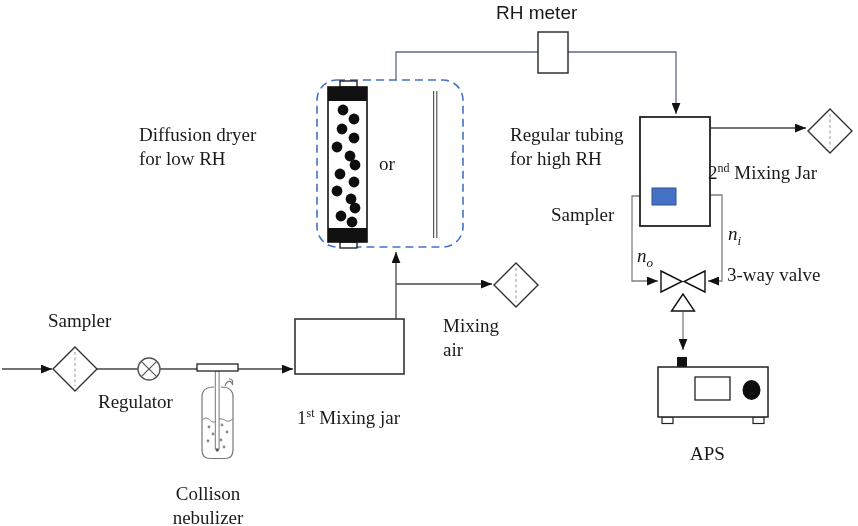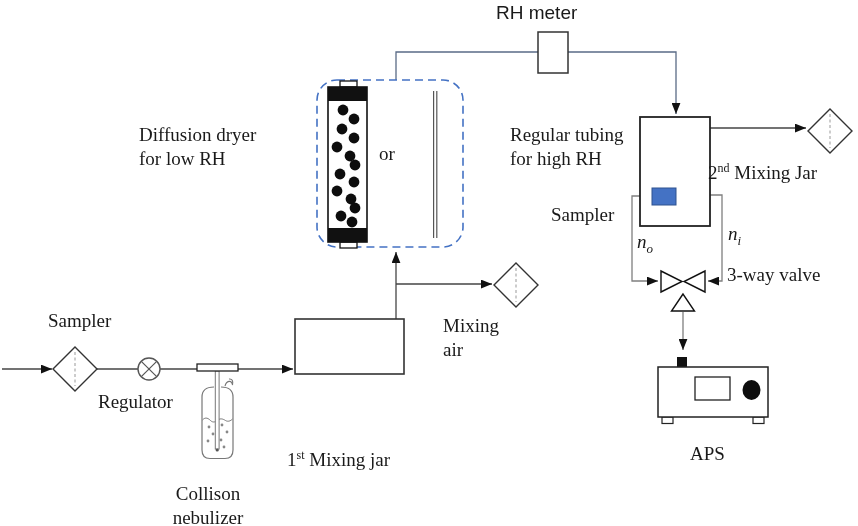--- a/index.html
+++ b/index.html
@@ -129,42 +129,42 @@
       <ellipse cx="751.5" cy="390" rx="9" ry="10" fill="#0d0d0d"></ellipse>
     </g>
   </svg>
 
   <div class="lbl" style="left:48px;top:309px;">Sampler</div>
   <div class="lbl" style="left:98px;top:390px;">Regulator</div>
   <div class="lbl ctr" style="left:158px;top:447px;width:100px;margin-top:35px;">
     <div>Collison</div>
     <div>nebulizer</div>
   </div>
-  <div class="lbl" style="left:287px;top:406px;margin-top:42px;">
+  <div class="lbl" style="left:297px;top:406px;">
     <span>1</span><sup>st</sup><span> Mixing jar</span>
   </div>
   <div class="lbl" style="left:139px;top:123px;">
     <div>Diffusion dryer</div>
     <div>for low RH</div>
   </div>
-  <div class="lbl" style="left:379px;top:142px;text-align:right;">or</div>
+  <div class="lbl" style="left:379px;top:152px;text-align:right;">or</div>
   <div class="lbl" style="left:470px;top:123px;margin-left:40px;">
     <div>Regular tubing</div>
     <div>for high RH</div>
   </div>
   <div class="lbl sans" style="left:496px;top:1px;">RH meter</div>
   <div class="lbl" style="left:443px;top:314px;">
     <div>Mixing</div>
     <div>air</div>
   </div>
   <div class="lbl" style="left:708px;top:161px;">
     <span>2</span><sup>nd</sup><span> Mixing Jar</span>
   </div>
   <div class="lbl" style="left:551px;top:203px;">Sampler</div>
-  <div class="lbl nv" style="left:637px;top:230px;text-align:center;">
+  <div class="lbl nv" style="left:637px;top:244px;text-align:center;">
     <span>n</span><sub>o</sub>
   </div>
   <div class="lbl nv" style="left:728px;top:222px;">
     <span>n</span><sub>i</sub>
   </div>
   <div class="lbl" style="left:727px;top:263px;">3-way valve</div>
   <div class="lbl" style="left:690px;top:442px;">APS</div>
 
 </div>
 

